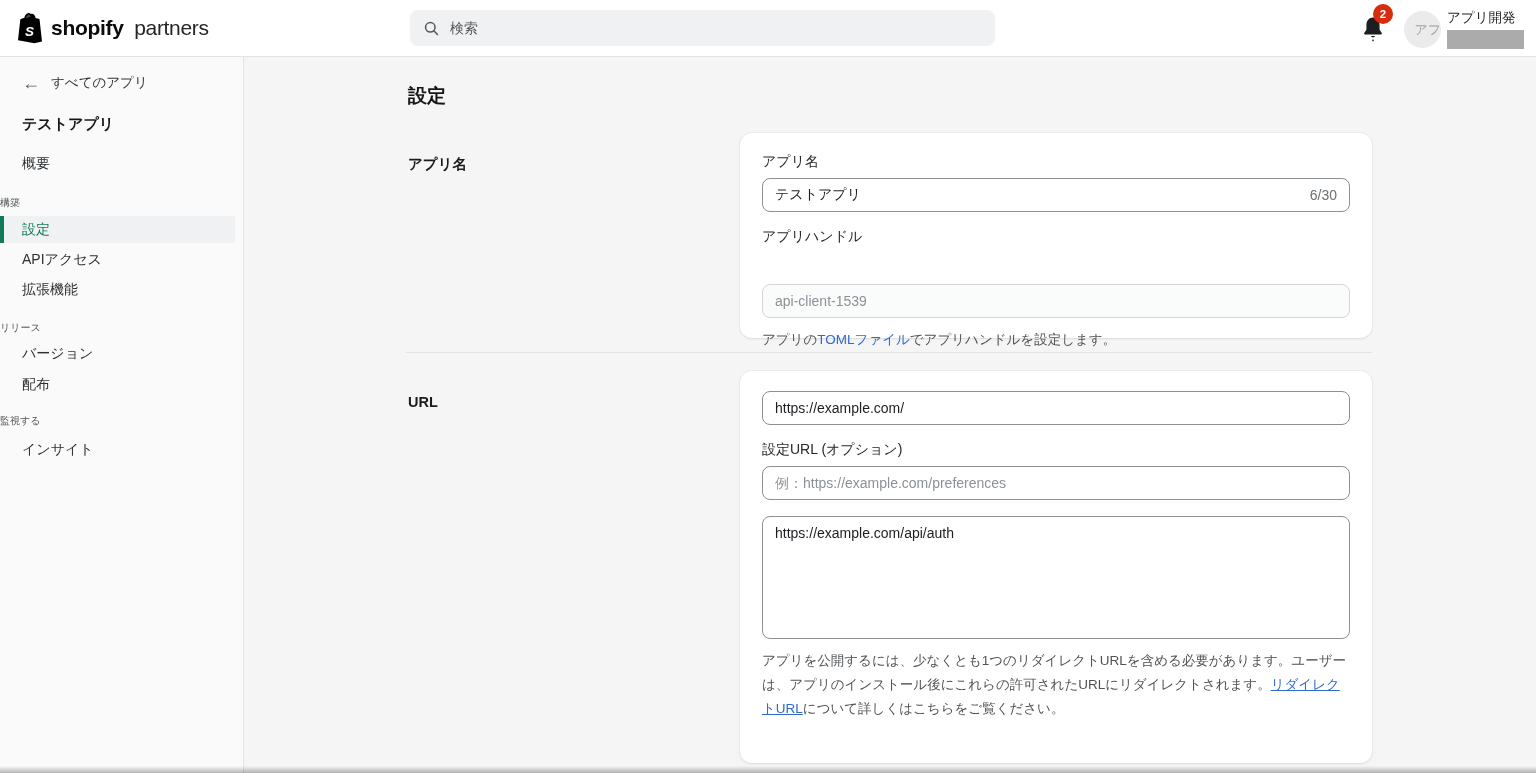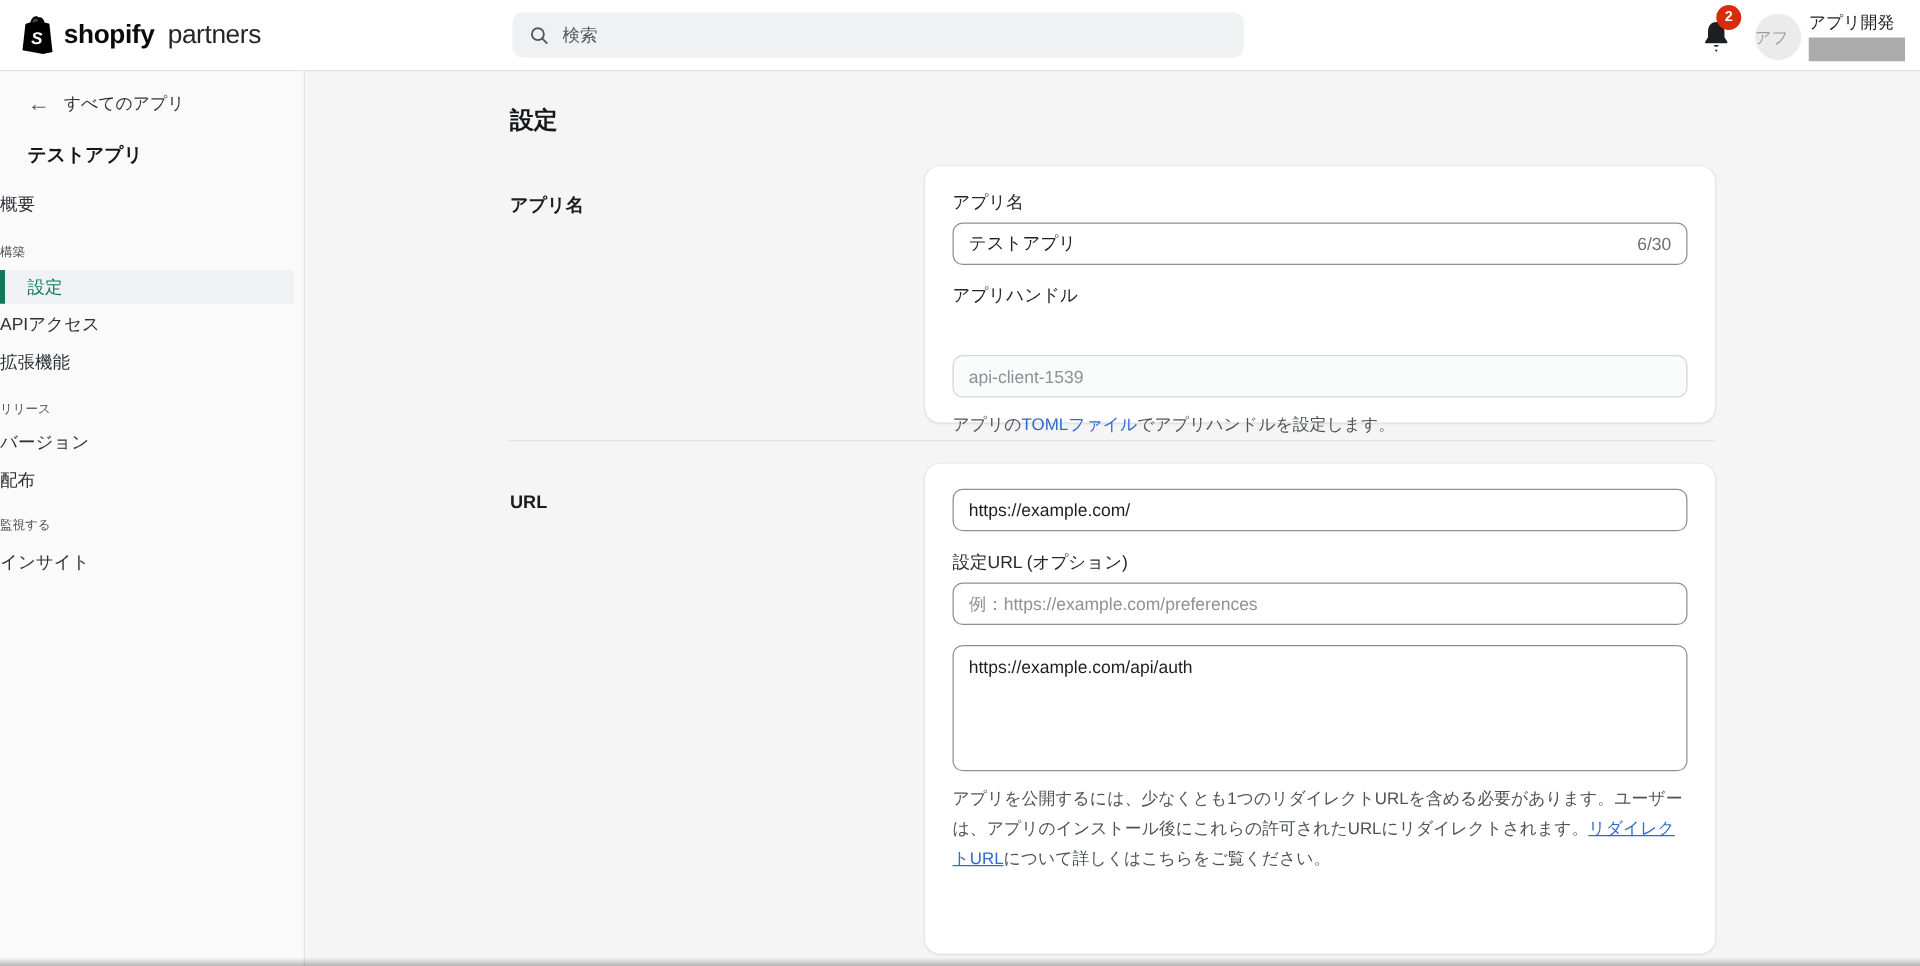--- a/index.html
+++ b/index.html
@@ -35,40 +35,40 @@
   .bell-btn { position: absolute; left: 1359px; top: 15px; width: 34px; height: 34px; cursor: pointer; }
   .badge {
     position: absolute; left: 1373px; top: 4px; min-width: 20px; height: 20px;
     background: #d72c0d; border-radius: 10px; color: #fff;
     font-size: 11.5px; font-weight: 700; display: flex; align-items: center; justify-content: center;
     padding: 0 5px; z-index: 11;
   }
   .avatar {
     position: absolute; left: 1404px; top: 11px; width: 37px; height: 37px;
     border-radius: 50%; background: #ebebeb; color: #9b9da0;
-    display: flex; align-items: center; justify-content: flex-start; font-size: 13px; cursor: pointer;
+    display: flex; align-items: center; justify-content: flex-end; font-size: 13px; cursor: pointer;
   }
   .account { position: absolute; left: 1447px; top: 9px; cursor: pointer; }
   .account-label { font-size: 13.5px; color: #1a1c1d; }
   .account-redact { width: 77px; height: 19px; background: #ababab; margin-top: 3px; }
 
   
   .sidebar {
     position: absolute; top: 57px; left: 0; width: 244px; bottom: 0;
     background: #fafafa; border-right: 1px solid #e3e3e3;
   }
   .back-link {
     position: absolute; top: 17px; left: 22px; display: flex; align-items: center; gap: 11px;
     font-size: 13.5px; color: #303336; cursor: pointer;
   }
   .back-arrow { font-size: 18px; color: #5c5f62; line-height: 1; }
   .side-app-title { position: absolute; top: 58px; left: 22px; font-size: 15px; font-weight: 700; color: #141618; }
   .nav-item {
     position: absolute; left: 0; right: 8px; height: 27px; line-height: 27px;
-    font-size: 14px; color: #2e3134; cursor: pointer;
+    padding-left: 22px; font-size: 14px; color: #2e3134; cursor: pointer;
   }
   .nav-item.active {
     background: #f0f1f2; border-left: 4px solid #127a5b; padding-left: 18px; color: #0e7a5a;
   }
   .nav-section {
     position: absolute; left: 0; right: 0; height: 18px; line-height: 18px;
     font-size: 10px; color: #505356;
   }
 
   
@@ -95,21 +95,21 @@
   }
   .input-wrap input {
     flex: 1; border: none; outline: none; background: transparent;
     font: inherit; font-size: 14px; color: #1c1e21; min-width: 0;
   }
   .input-wrap input::placeholder { color: #8c9196; opacity: 1; }
   .input-wrap.disabled { background: #fafbfb; border-color: #d2d5d9; margin-top: 38px; }
   .input-wrap.disabled input { color: #8c9196; }
   .counter { font-size: 14px; color: #6b6f73; margin-left: 10px; }
   textarea.ta {
-    width: 100%; height: 101px; border: 1px solid #8b9095; border-radius: 8px;
+    width: 100%; height: 123px; border: 1px solid #8b9095; border-radius: 8px;
     padding: 8px 12px; font: inherit; font-size: 14px; color: #1c1e21;
     resize: none; outline: none; background: #fff; display: block;
   }
   .help { margin-top: 10px; font-size: 13.5px; color: #505356; line-height: 24px; }
   .help .lnk { color: #2e6bcb; text-decoration: none; cursor: pointer; }
   .help .lnk.underlined { text-decoration: underline; }
 
   .bottom-shade {
     position: absolute; left: 0; right: 0; bottom: 0; height: 7px; z-index: 30;
     background: linear-gradient(to bottom, rgba(0,0,0,0), rgba(0,0,0,0.28));

